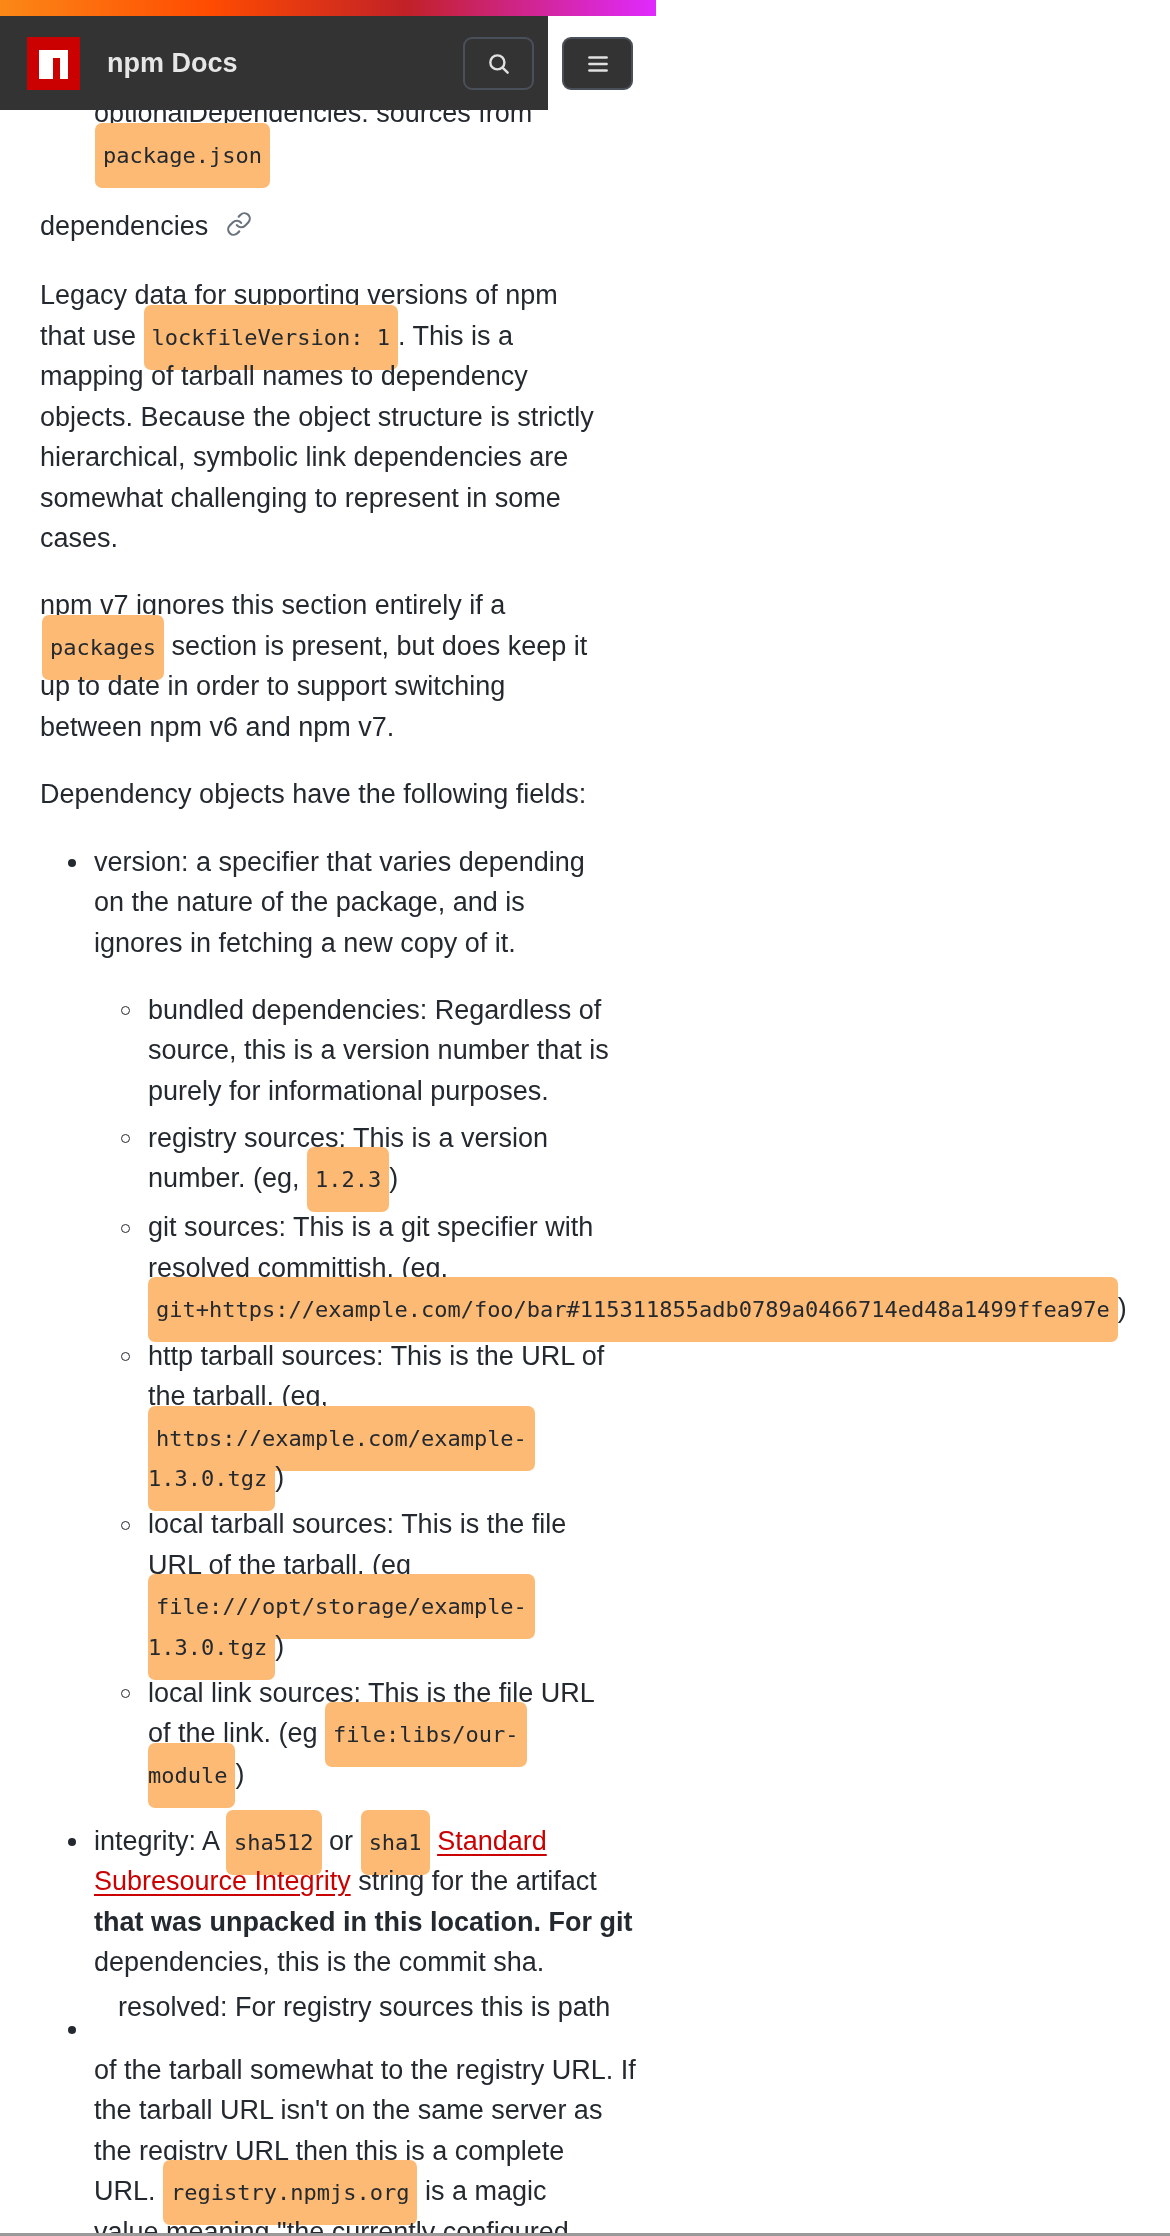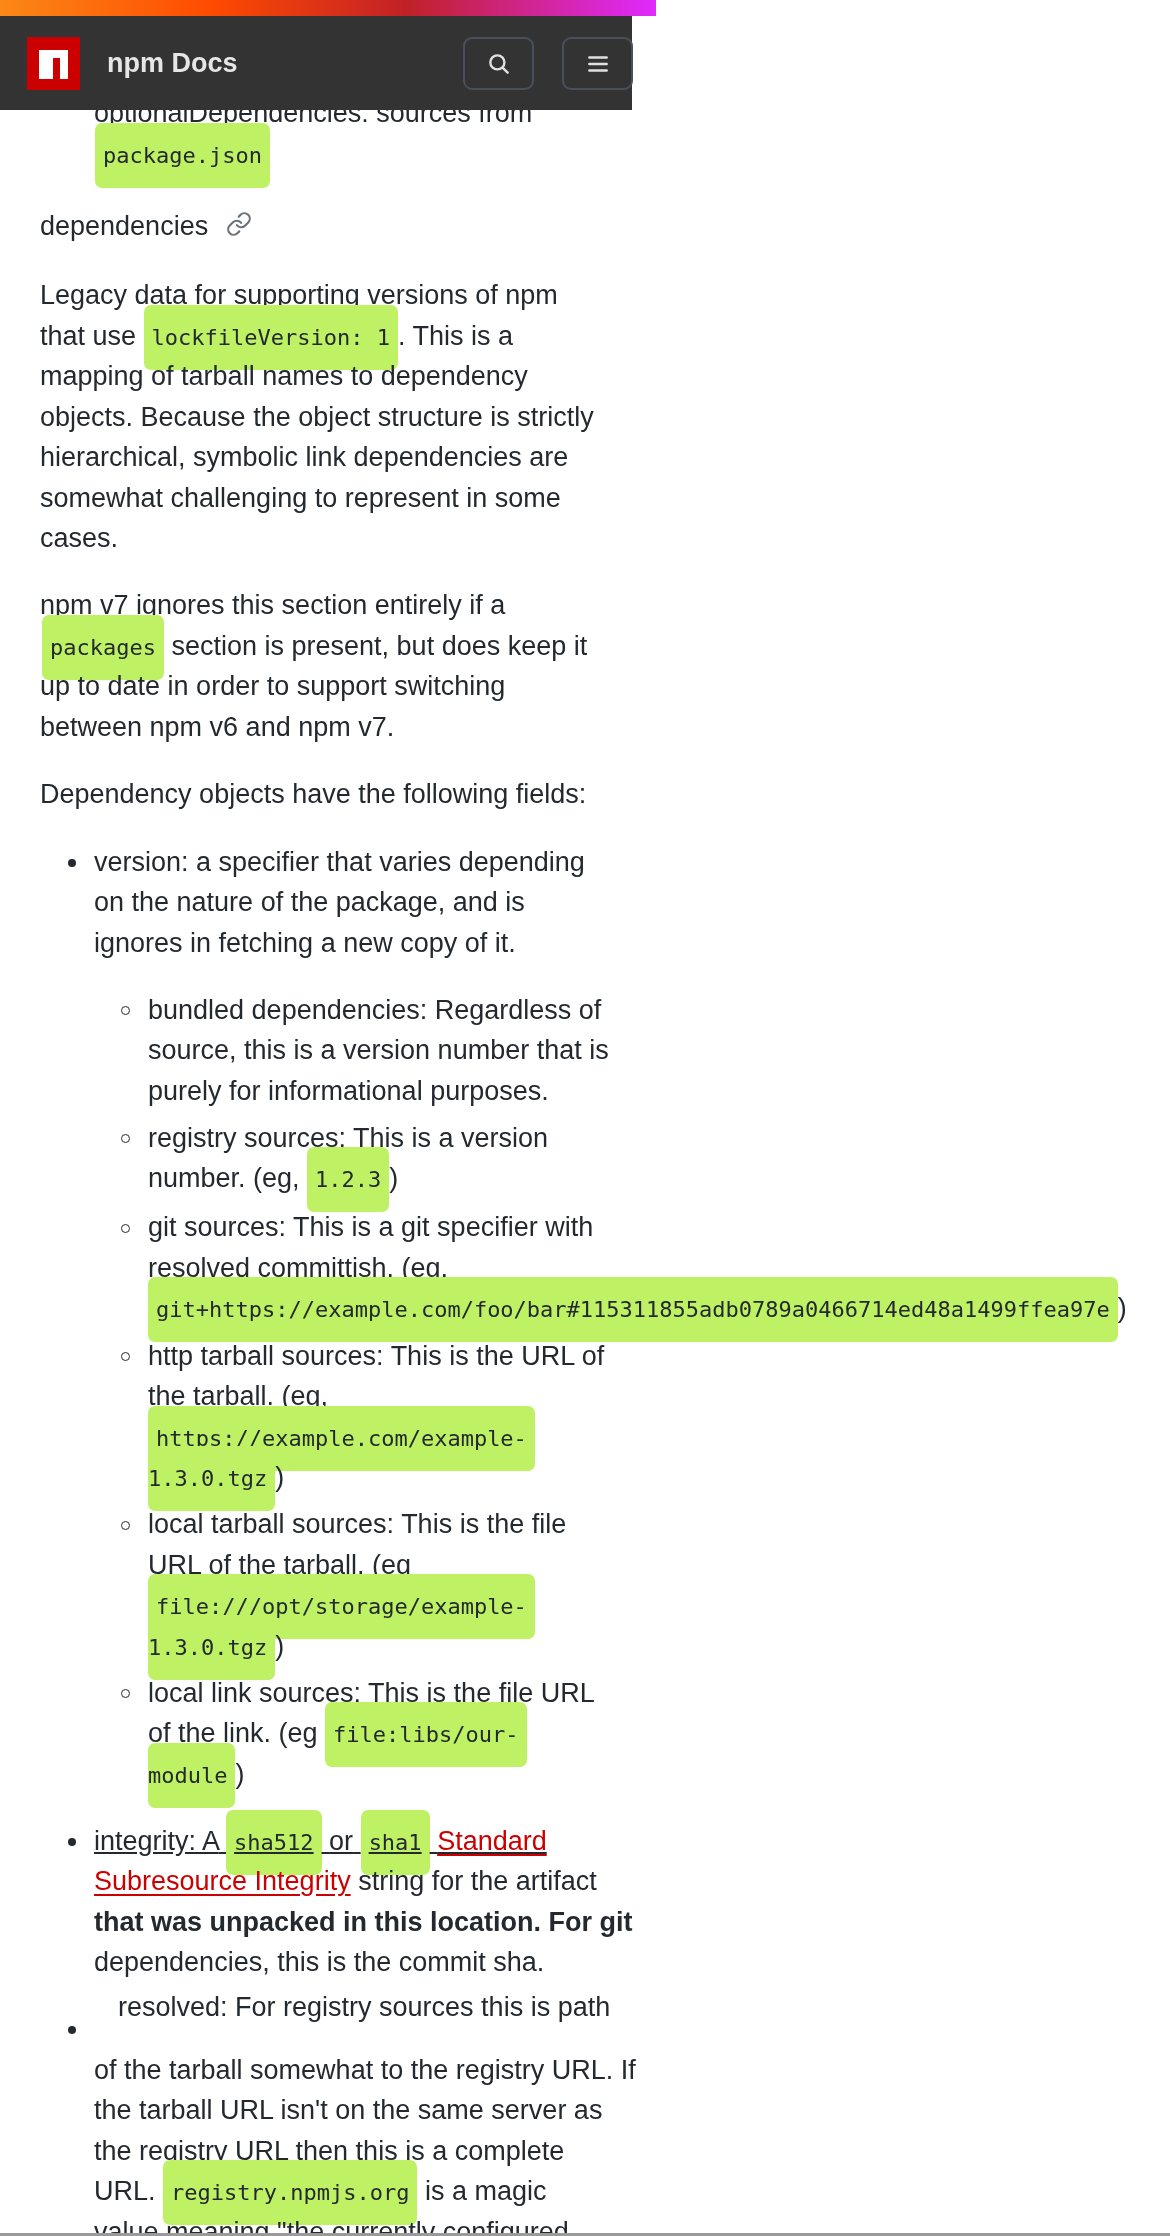--- a/index.html
+++ b/index.html
@@ -4,30 +4,30 @@
 <style>
   * { box-sizing: border-box; margin: 0; padding: 0; }
   html, body { width: 1170px; height: 2236px; overflow: hidden; background: #ffffff; }
   body { position: relative; font-family: "Liberation Sans", "DejaVu Sans", sans-serif; color: #24292f; }
 
   .page { position: absolute; left: 0; top: 0; width: 656px; }
 
   
   .topbar { position: absolute; left: 0; top: 0; width: 656px; height: 16px;
     background: linear-gradient(90deg, #fb8817 0%, #ff4b01 32%, #c12127 62%, #e02aff 100%); z-index: 10; }
-  .header { position: absolute; left: 0; top: 16px; width: 632px; height: 94px; background: #333333; z-index: 10; }
+  .header { position: absolute; left: 0; top: 16px; width: 548px; height: 94px; background: #333333; z-index: 10; }
   .logo { position: absolute; left: 27px; top: 21px; width: 53px; height: 53px; background: #cb0000; }
   .logo .n-left { position: absolute; left: 12px; top: 13px; width: 29px; height: 29px; background: #ffffff; }
   .logo .n-gap { position: absolute; left: 26px; top: 21px; width: 7px; height: 21px; background: #cb0000; }
   .brand { position: absolute; left: 107px; top: 30px; font-size: 27px; line-height: 34px; color: #e6e6e6; font-weight: bold; font-family: "Liberation Sans", sans-serif; }
   .hbtn { position: absolute; top: 21px; width: 71px; height: 53px; border: 2px solid #4a505a; border-radius: 9px; background: #333333; display: flex; align-items: center; justify-content: center; }
   .hbtn.search { left: 463px; }
   .hbtn.menu { left: 562px; }
   code, .code { font-family: "DejaVu Sans Mono", "Liberation Mono", monospace; font-size: 22px;
-    background: #bef264; border-radius: 7px; padding: 20px 8px; color: #24292f; box-decoration-break: clone; -webkit-box-decoration-break: clone; }
+    background: #fdba74; border-radius: 7px; padding: 20px 8px; color: #24292f; box-decoration-break: clone; -webkit-box-decoration-break: clone; }
   .line { position: absolute; white-space: nowrap; }
   a.link { color: #cb0000; text-decoration: underline; text-underline-offset: 4px; }
 
   .heading { position: absolute; left: 40px; top: 211px; font-size: 27px; font-weight: normal; color: #24292f; white-space: nowrap; }
   .link-icon { display: inline-block; vertical-align: middle; margin-left: 10px; }
 
   .bullet { position: absolute; width: 8px; height: 8px; border-radius: 50%; background: #24292f; }
   .circle { position: absolute; width: 9px; height: 9px; border-radius: 50%; border: 1.5px solid #24292f; }
 
   .bottom-line { position: absolute; left: 0; top: 2233px; width: 1170px; height: 3px; background: #9a9a9a; }
@@ -146,21 +146,21 @@
             </div>
             <div class="line" style="left:148px; top:1754px;">
               <code style="padding-left:0;">module</code><span>)</span>
             </div>
           </div>
         </div>
       </div>
 
       <div>
         <span class="bullet" style="left:68px; top:1838px;"></span>
-        <div class="line" style="left:94px; top:1821px;text-decoration:underline;">
+        <div class="line" style="left:94px; top:1821px;">
           <span>integrity: A</span>
           <code>sha512</code>
           <span>or</span>
           <code>sha1</code>
           <a class="link">Standard</a>
         </div>
         <div class="line" style="left:94px; top:1861px;">
           <a class="link">Subresource Integrity</a>
           <span>string for the artifact</span>
         </div>

